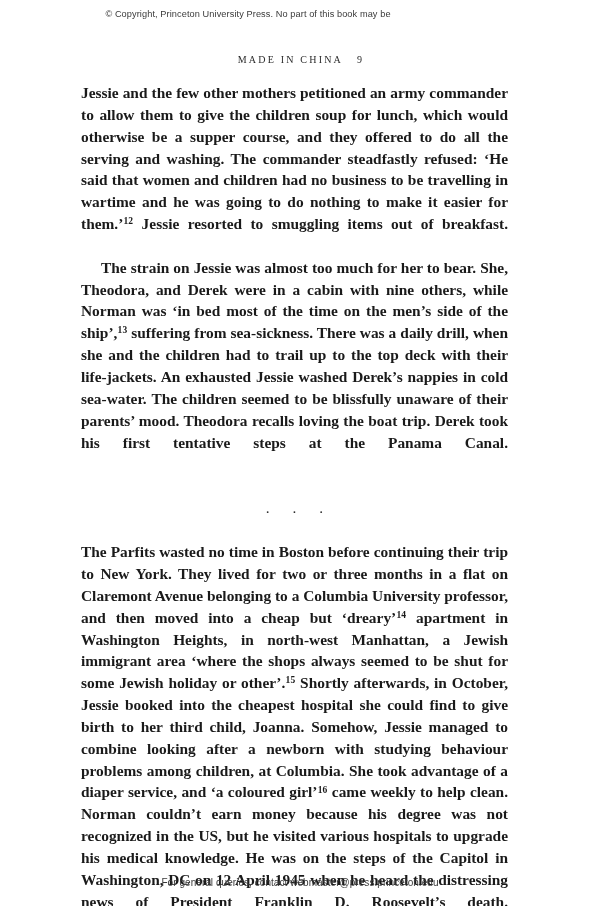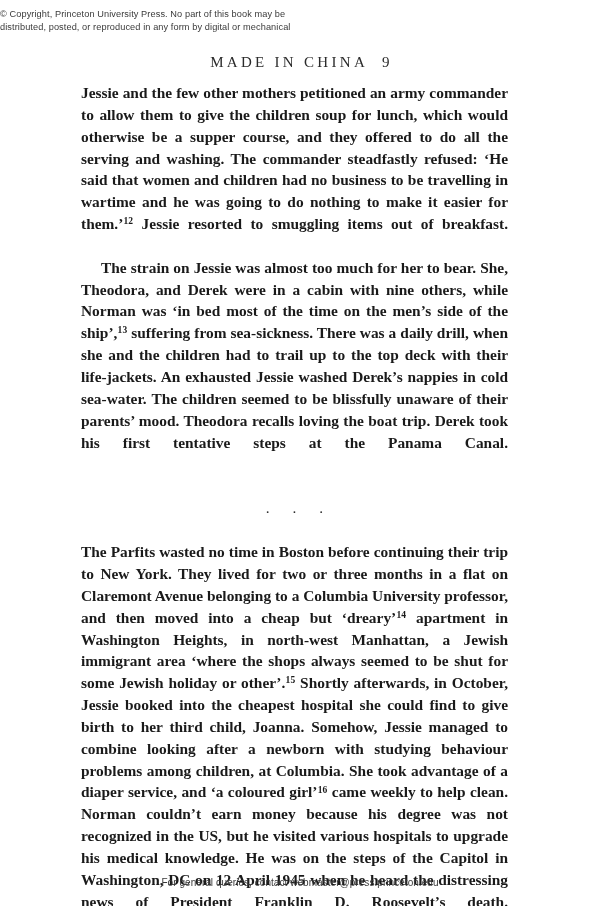--- a/index.html
+++ b/index.html
@@ -16,41 +16,41 @@
     color: #1a1a1a;
     overflow: hidden;
   }
 
   
   .copyright-banner {
     position: absolute;
     top: 8px;
     left: 0;
     width: 496px;
-    text-align: left;
+    text-align: center;
     font-family: "Liberation Sans", "DejaVu Sans", sans-serif;
     font-size: 9.2px;
     line-height: 13.4px;
     color: #3a3a3a;
     letter-spacing: 0.01em;
   }
   .copyright-banner .cr-line {
     display: block;
     white-space: nowrap;
   }
 
   
   .running-head {
     position: absolute;
     top: 54px;
     left: 0;
     width: 600px;
     text-align: center;
     font-family: "Liberation Serif", "DejaVu Serif", serif;
-    font-size: 15px;
+    font-size: 10px;
     color: #2b2b2b;
     white-space: nowrap;
   }
   .running-head .rh-title {
     letter-spacing: 0.22em;
     text-transform: uppercase;
   }
   .running-head .rh-folio {
     margin-left: 14px;
     letter-spacing: 0.02em;
@@ -123,21 +123,20 @@
     color: #3a3a3a;
     letter-spacing: 0.005em;
     white-space: nowrap;
   }
 </style>
 </head>
 <body>
 
 <div class="copyright-banner">
   <span class="cr-line">© Copyright, Princeton University Press. No part of this book may be</span>
-  <span class="cr-line">distributed, posted, or reproduced in any form by digital or mechanical</span>
 </div>
 
 <div class="running-head">
   <span class="rh-title">Made in China</span><span class="rh-folio">9</span>
 </div>
 
 <div class="textblock">
 
   <p class="body-par noindent"><span>Jessie and the few other mothers petitioned an army commander to allow them to give the children soup for lunch, which would otherwise be a supper course, and they offered to do all the serving and washing. The commander steadfastly refused: ‘He said that women and children had no business to be travelling in wartime and he was going to do nothing to make it easier for them.’</span><sup class="fn">12</sup><span> Jessie resorted to smuggling items out of breakfast.</span></p>
 

